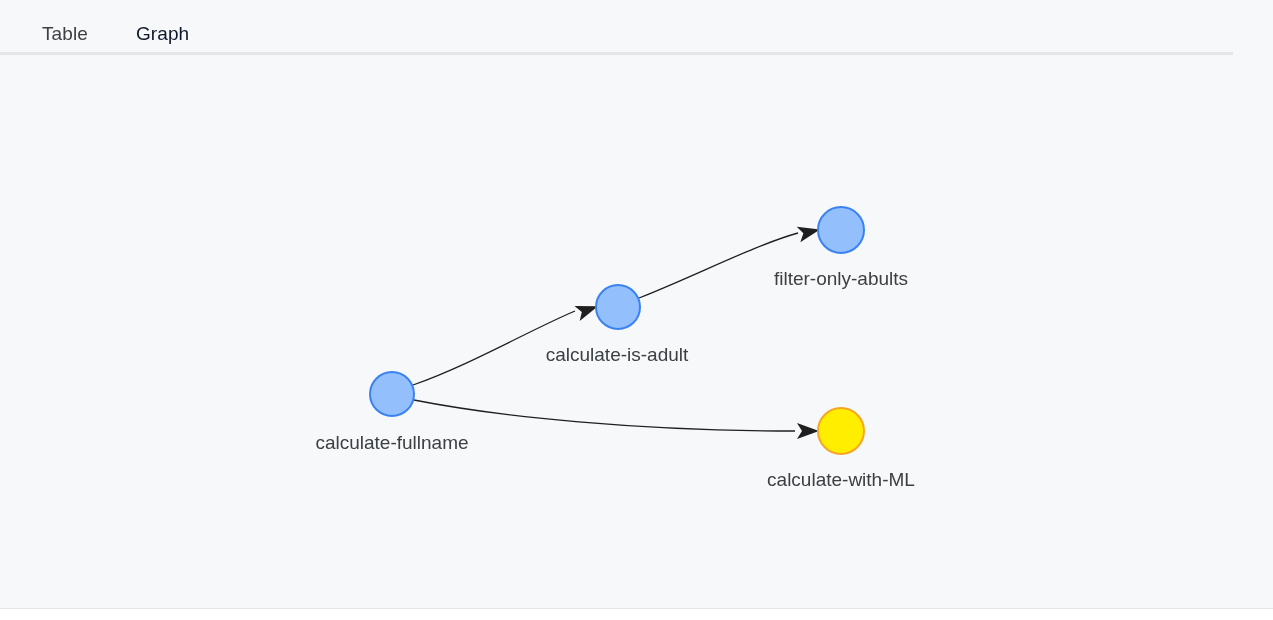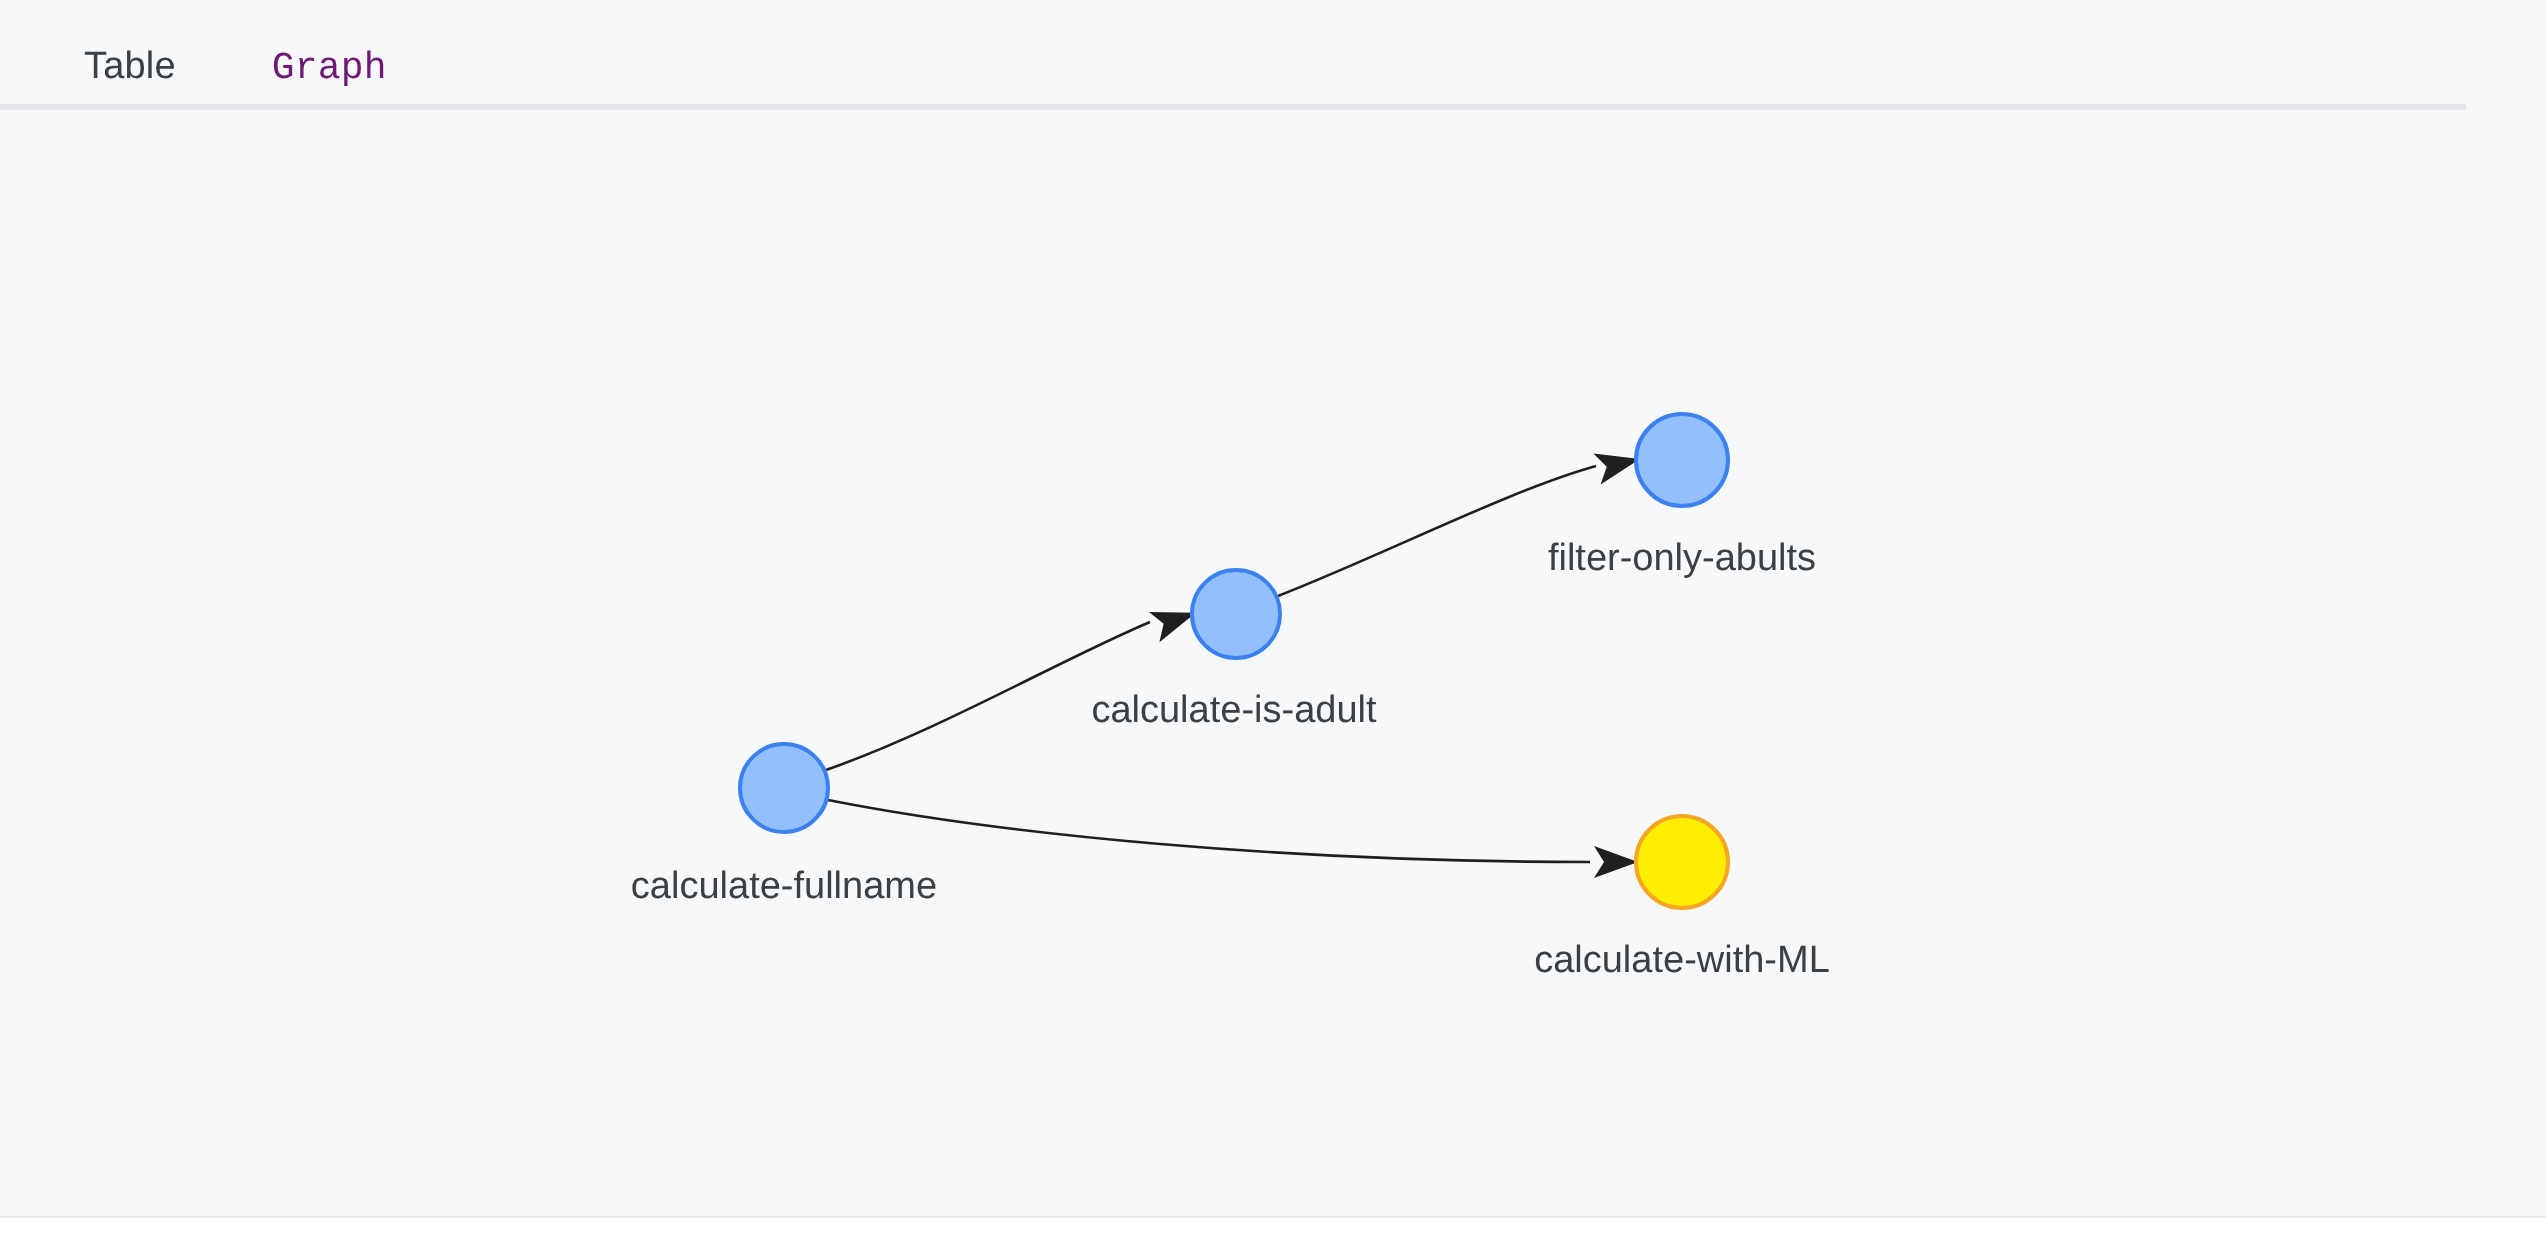--- a/index.html
+++ b/index.html
@@ -55,22 +55,21 @@
     font-size: 19px;
     color: #3c4043;
     letter-spacing: 0.1px;
     cursor: pointer;
     background: transparent;
     border: none;
     font-family: "Liberation Sans", sans-serif;
     white-space: nowrap;
   }
   .tab.active {
-    color: #701a75;
-    font-family: Liberation Mono, monospace;
+    color: #0f172a;
   }
   .tab-underline {
     position: absolute;
     left: 0;
     bottom: 0;
     width: 100%;
     height: 3px;
     background: #1a73e8;
     border-radius: 0;
   }

